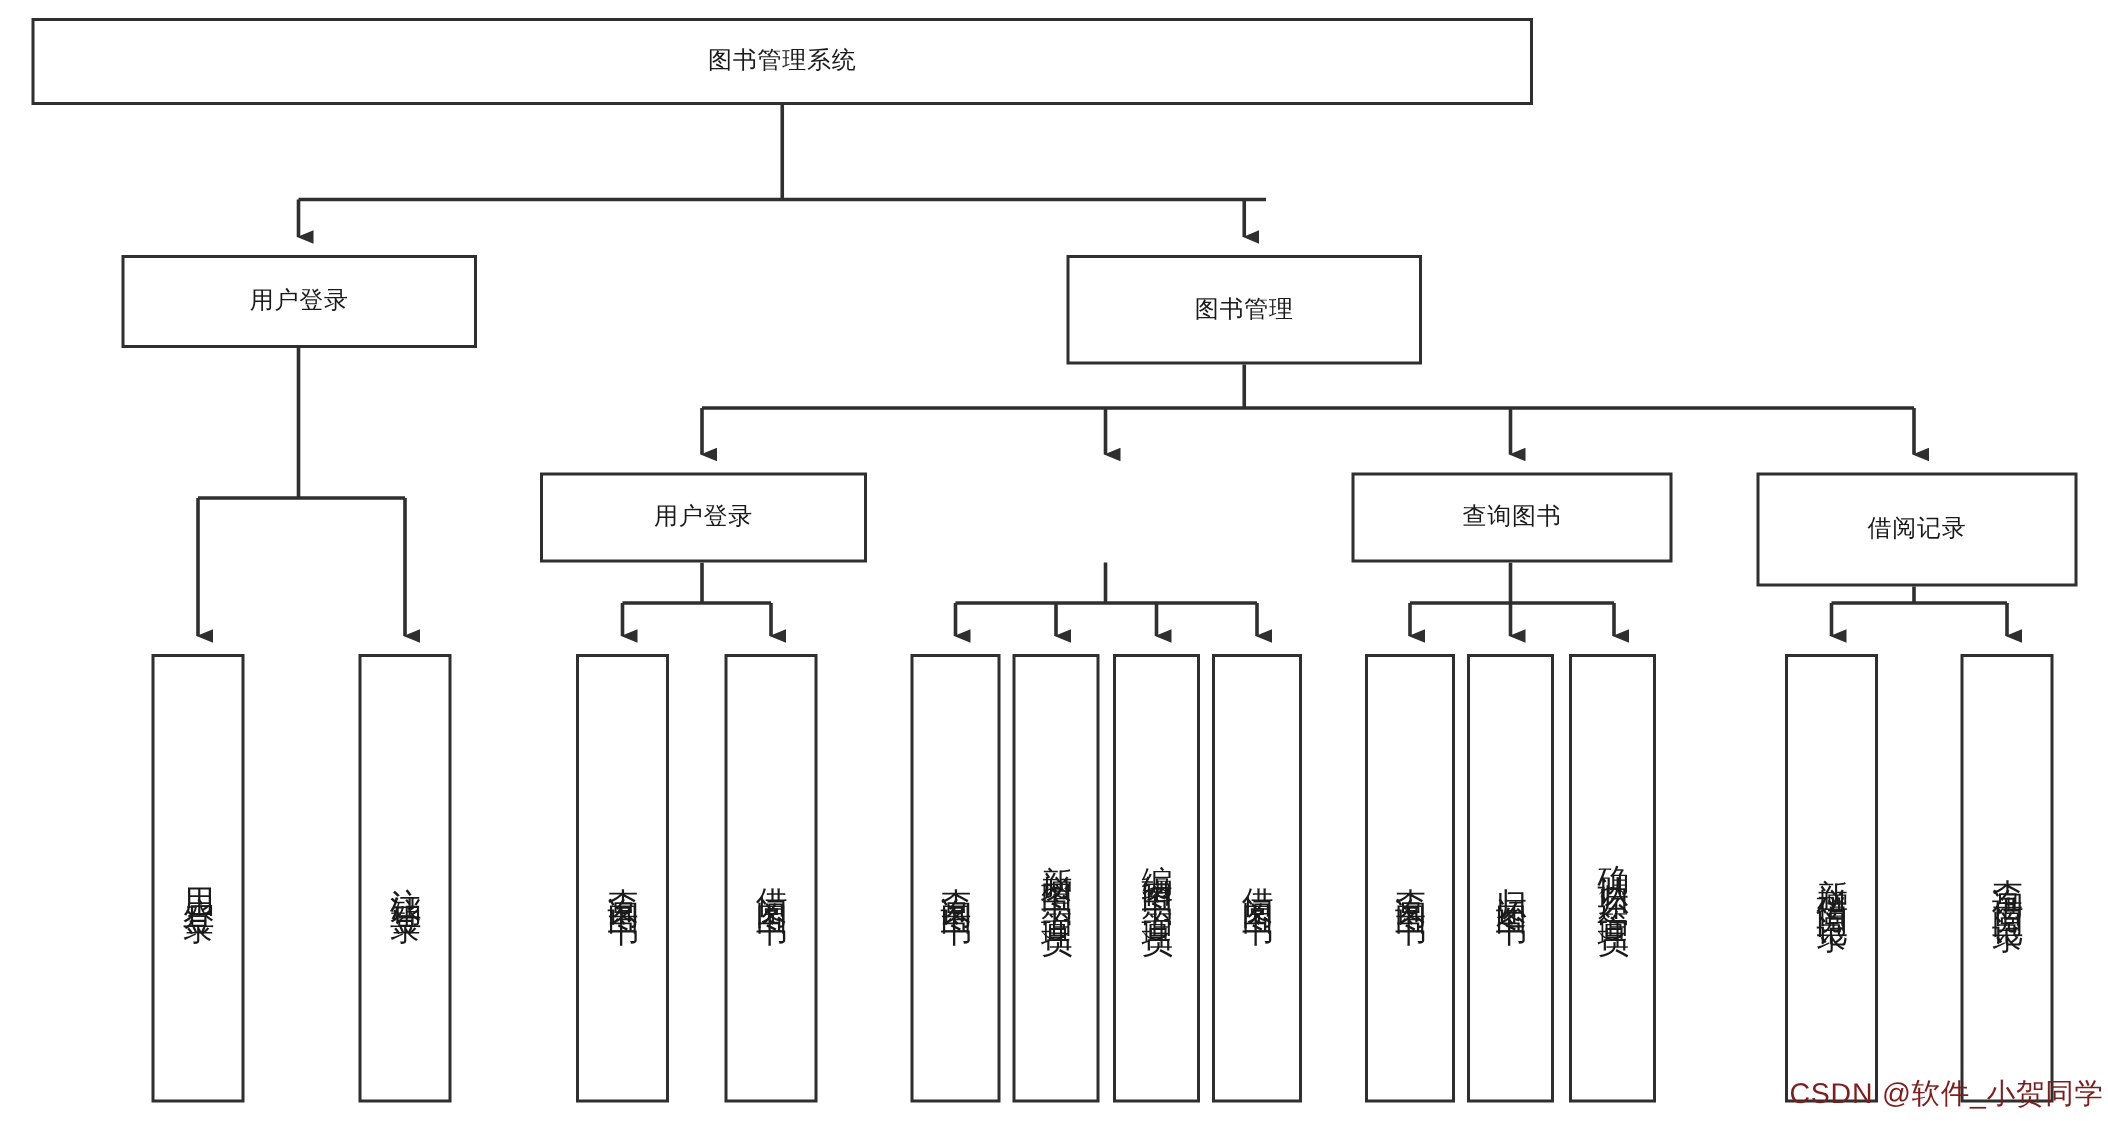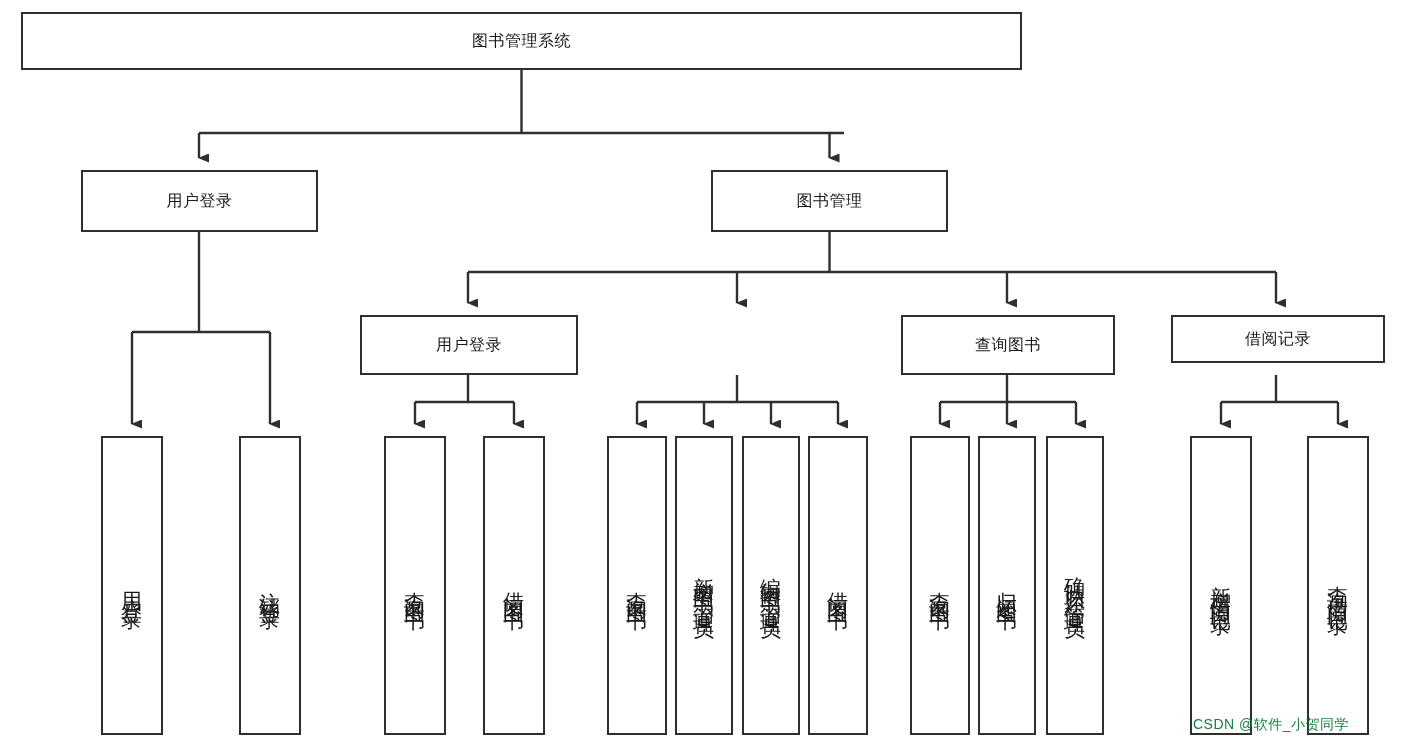--- a/index.html
+++ b/index.html
@@ -55,22 +55,22 @@
     writing-mode: vertical-rl;
     text-orientation: upright;
     letter-spacing: 6px;
     line-height: 1;
     white-space: nowrap;
     text-align: center;
     margin-top: 3px;
   }
   .watermark {
     position: absolute;
-    font-size: 14px;
-    color: #15803d;
+    font-size: 19px;
+    color: #7f1d1d;
     white-space: nowrap;
     letter-spacing: 0.5px;
     pointer-events: none;
   }
 </style>
 </head>
 <body>
 
 <div id="diagram-root">
 
@@ -137,31 +137,31 @@
     </g>
   </svg>
 
   <div class="node-box" style="left:21px; top:12px; width:1001px; height:58px;">
     <span class="node-label-h">图书管理系统</span>
   </div>
 
   <div class="node-box" style="left:81px; top:170px; width:237px; height:62px;">
     <span class="node-label-h">用户登录</span>
   </div>
-  <div class="node-box" style="left:711px; top:170px; width:237px; height:62px;">
+  <div class="node-box" style="left:711px; top:170px; width:237px; height:73px;">
     <span class="node-label-h">图书管理</span>
   </div>
 
   <div class="node-box" style="left:360px; top:315px; width:218px; height:60px;">
     <span class="node-label-h">用户登录</span>
   </div>
   <div class="node-box" style="left:901px; top:315px; width:214px; height:60px;">
     <span class="node-label-h">查询图书</span>
   </div>
-  <div class="node-box" style="left:1171px; top:315px; width:214px; height:48px;">
+  <div class="node-box" style="left:1171px; top:315px; width:214px; height:76px;">
     <span class="node-label-h">借阅记录</span>
   </div>
 
   <div class="node-box leaf" style="left:101px; top:436px; width:62px; height:299px;">
     <span class="node-label-v">用户登录</span>
   </div>
   <div class="node-box leaf" style="left:239px; top:436px; width:62px; height:299px;">
     <span class="node-label-v">注销登录</span>
   </div>
 

